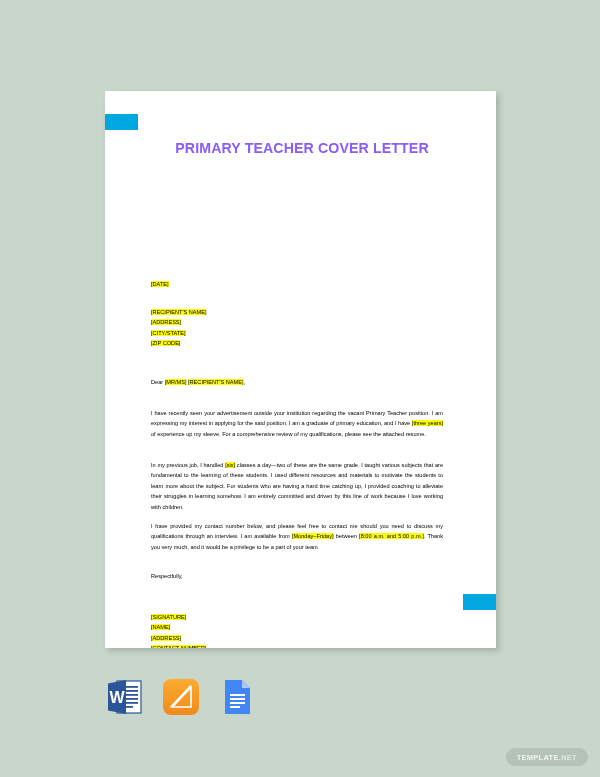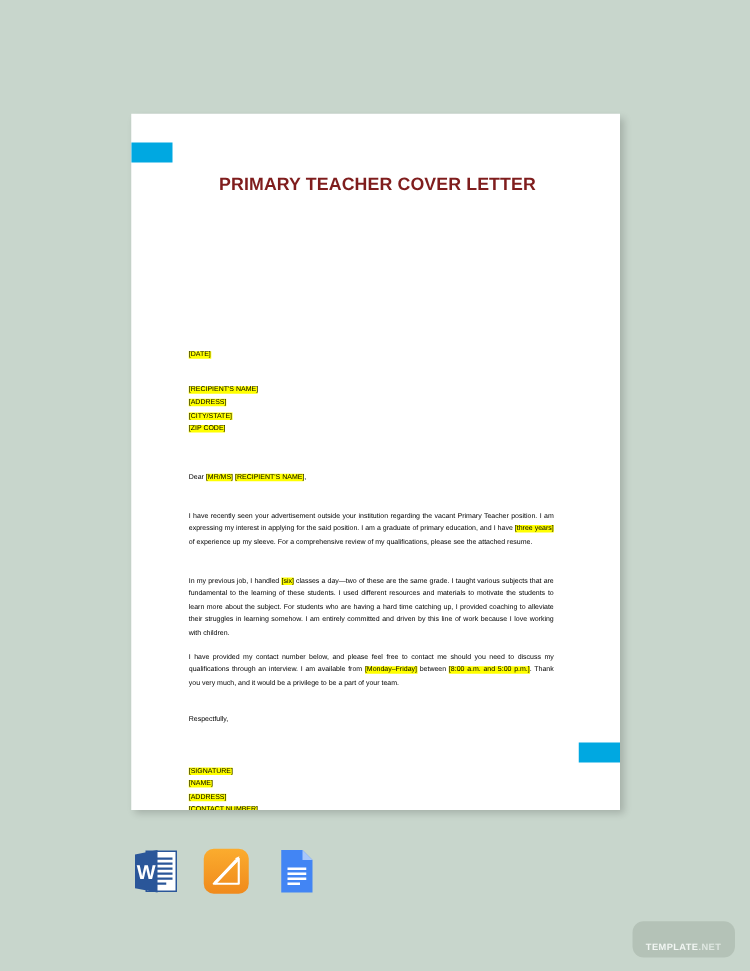--- a/index.html
+++ b/index.html
@@ -53,21 +53,21 @@
     height: 100%;
     color: #000000;
   }
 
   #doc-title {
     position: absolute;
     top: 49px;
     left: -5px;
     width: 312px;
     text-align: center;
-    color: #7f1d1d;
+    color: #8b5cf6;
     font-size: 14.2px;
     font-weight: bold;
     letter-spacing: 0.1px;
   }
 
   .blk {
     position: absolute;
     font-size: 5.6px;
     line-height: 10.4px;
     width: 292px;
@@ -108,21 +108,21 @@
   #watermark {
     position: absolute;
     right: 12px;
     bottom: 11px;
     background: #b4c2b7;
     color: #f2f6f3;
     border-radius: 9px;
     font-size: 7.4px;
     font-weight: bold;
     letter-spacing: 0.35px;
-    padding: 16px 11px 4px 11px;
+    padding: 5px 11px 4px 11px;
   }
   #watermark .wm-dim { color: #dfe7e1; font-weight: bold; }
 </style>
 </head>
 <body style="background: rgb(200, 214, 204);">
 
 <div id="doc-sheet">
 
   <div class="accent-block" id="accent-top"></div>
   <div class="accent-block" id="accent-bottom"></div>

